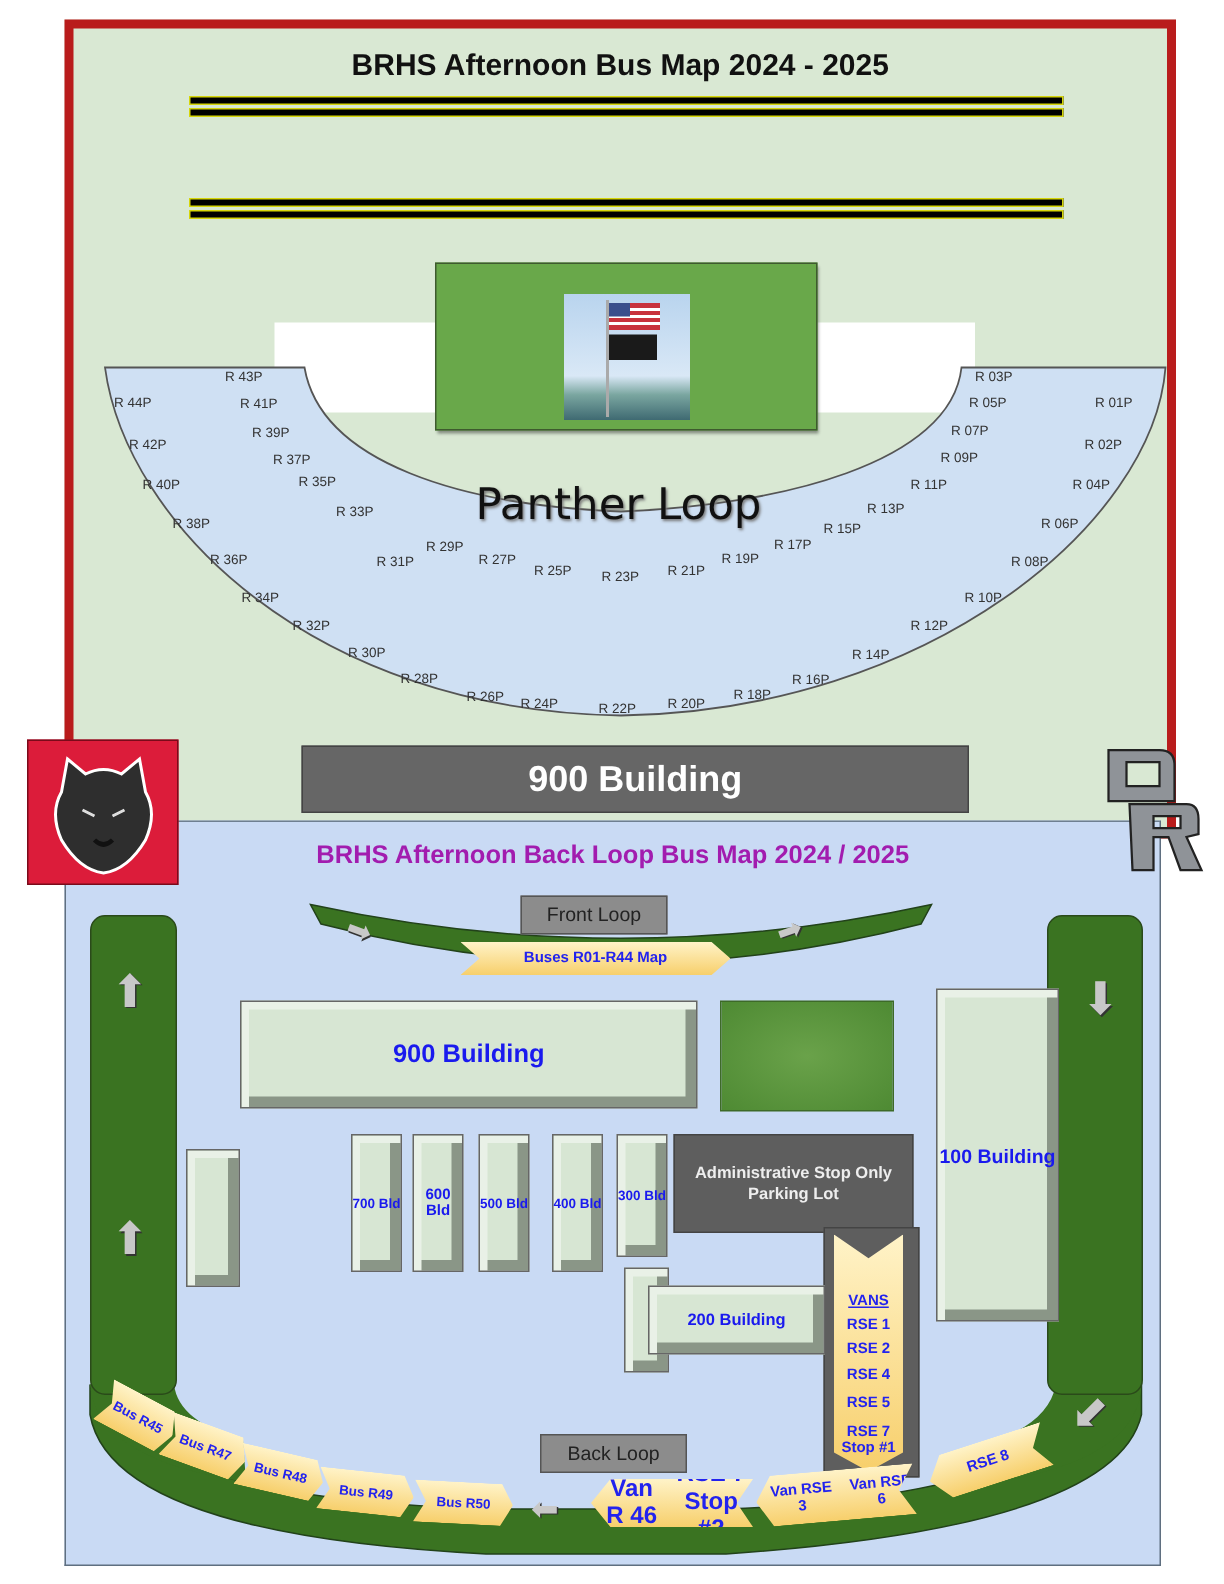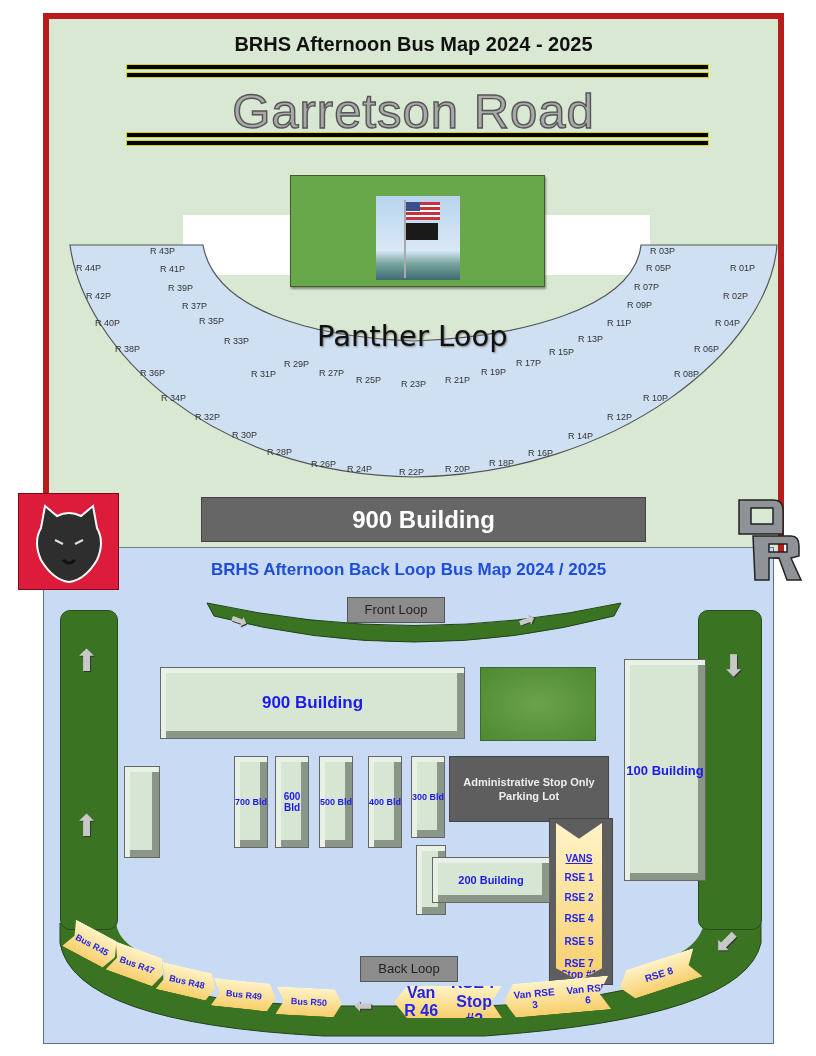--- a/index.html
+++ b/index.html
@@ -9,36 +9,35 @@
   #bottom{left:43px;top:547px;width:729px;height:495px;background:#c9daf4;border:1px solid #5f6f80;border-top:1px solid #6e7f90;}
   .title1{left:0;width:100%;top:14px;text-align:center;font-weight:bold;font-size:20px;color:#111;}
   .roadline{left:77px;width:581px;height:4px;background:#000;border:1px solid #d6d60a;}
   .garretson{left:0;width:100%;top:64px;text-align:center;font-size:49px;color:#a9a9a9;-webkit-text-stroke:1.4px #555;letter-spacing:1px;}
   .flagbox{left:241px;top:156px;width:253px;height:110px;background:#69a84a;border:1px solid #3e5a2e;box-shadow:1px 2px 2px rgba(0,0,0,.4);}
   .flagimg{left:85px;top:20px;width:84px;height:84px;background:linear-gradient(#b9d4ee,#d9e8f6 65%,#7aa6a0 80%,#3f6a72);}
   .whitearea{left:134px;top:196px;width:467px;height:60px;background:#fff;}
   .lbl{position:absolute;font-size:9px;color:#333;white-space:nowrap;}
   .panther{left:268px;top:300px;font-size:29px;color:#111;text-shadow:1px 1px 2px #777;font-family:"DejaVu Sans",sans-serif;}
   .b900top{left:152px;top:478px;width:443px;height:43px;background:#666;border:1px solid #444;color:#fff;font-weight:bold;font-size:24px;text-align:center;line-height:43px;}
-  .title2{left:0;width:100%;top:12px;text-align:center;font-weight:bold;font-size:17px;color:#1d4ed8;}
+  .title2{left:0;width:100%;top:12px;text-align:center;font-weight:bold;font-size:17px;color:#a21caf;}
   .bld{position:absolute;background:#d7e6d3;border:1px solid #666;box-shadow:inset 5px 5px 0 #e9f1e7, inset -7px -7px 0 #8a9687;color:#1a1aee;font-weight:bold;text-align:center;display:flex;align-items:center;justify-content:center;}
   .road{position:absolute;background:#3a7321;border:1px solid #2a4a1a;}
   .grayplate{position:absolute;background:#8c8c8c;border:1px solid #555;color:#222;text-align:center;font-size:13px;}
   .chev{position:absolute;background:linear-gradient(#fff3c8,#f7cf6b);color:#2323ee;font-weight:bold;font-size:10px;text-align:center;display:flex;align-items:center;justify-content:center;line-height:1.15;}
   .logo-panther{left:18px;top:493px;width:99px;height:95px;background:#dc1c3a;border:1px solid #7a0a1a;}
   .logo-br{left:735px;top:494px;width:70px;height:92px;}
 </style>
 </head>
 <body>
 
 <div id="top" class="abs">
   <div class="abs title1">BRHS Afternoon Bus Map 2024 - 2025</div>
   <div class="abs roadline" style="top:45px"></div>
   <div class="abs roadline" style="top:53px"></div>
-  <div class="abs garretson">Garretson Road</div>
   <div class="abs roadline" style="top:113px"></div>
   <div class="abs roadline" style="top:121px"></div>
 
   <div class="abs whitearea"></div>
 
   <svg class="abs" style="left:0;top:0" width="729" height="534">
     <path d="M21,226 L154,226 C165,290 260,318 365,322 C470,318 585,290 592,226 L728,226 C720,330 570,455 365,458 C160,455 35,330 21,226 Z" fill="#cfe0f3" stroke="#555" stroke-width="1.2"></path>
   </svg>
 
   <div class="abs flagbox">
@@ -119,41 +118,42 @@
 
   <div class="abs" style="left:30px;top:95px;font-size:30px;color:#c8c8c8;text-shadow:1px 1px 0 #333">⬆</div>
   <div class="abs" style="left:30px;top:260px;font-size:30px;color:#c8c8c8;text-shadow:1px 1px 0 #333">⬆</div>
   <div class="abs" style="left:677px;top:100px;font-size:30px;color:#c8c8c8;text-shadow:1px 1px 0 #333">⬇</div>
   <div class="abs" style="left:670px;top:375px;font-size:30px;color:#c8c8c8;text-shadow:1px 1px 0 #333">⬋</div>
   <div class="abs" style="left:187px;top:60px;font-size:20px;color:#c8c8c8;text-shadow:1px 1px 0 #333;transform:rotate(20deg)">➡</div>
   <div class="abs" style="left:474px;top:60px;font-size:20px;color:#c8c8c8;text-shadow:1px 1px 0 #333;transform:rotate(-20deg)">➡</div>
   <div class="abs" style="left:310px;top:445px;font-size:22px;color:#c8c8c8;text-shadow:1px 1px 0 #333">⬅</div>
 
   <div class="grayplate" style="left:303px;top:49px;width:96px;height:24px;line-height:24px">Front Loop</div>
+  <div class="chev" style="left:263px;top:80px;width:180px;height:22px;clip-path:polygon(0 0,93% 0,100% 50%,93% 100%,0 100%,7% 50%)">Buses R01-R44 Map</div>
 
   <div class="bld" style="left:116px;top:119px;width:303px;height:70px;font-size:17px">900 Building</div>
   <div class="abs" style="left:436px;top:119px;width:114px;height:72px;background:radial-gradient(#6aa24a,#4e8a33);border:1px solid #3d6a28"></div>
   <div class="bld" style="left:580px;top:111px;width:80px;height:220px;font-size:13px">100 Building</div>
 
   <div class="bld" style="left:80px;top:218px;width:34px;height:90px"></div>
 
   <div class="bld" style="left:190px;top:208px;width:32px;height:90px;font-size:9px">700 Bld</div>
   <div class="bld" style="left:231px;top:208px;width:32px;height:90px;font-size:10px">600 Bld</div>
   <div class="bld" style="left:275px;top:208px;width:32px;height:90px;font-size:9px">500 Bld</div>
   <div class="bld" style="left:324px;top:208px;width:32px;height:90px;font-size:9px">400 Bld</div>
   <div class="bld" style="left:367px;top:208px;width:32px;height:80px;font-size:9px">300 Bld</div>
 
   <div class="abs" style="left:405px;top:208px;width:158px;height:64px;background:#5e5e5e;border:1px solid #444;color:#eee;font-weight:bold;font-size:11px;text-align:center;display:flex;align-items:center;justify-content:center;line-height:1.3">Administrative Stop Only Parking Lot</div>
   <div class="abs" style="left:505px;top:270px;width:62px;height:165px;background:#5e5e5e;border:1px solid #444"></div>
 
   <div class="bld" style="left:372px;top:297px;width:28px;height:68px"></div>
   <div class="bld" style="left:388px;top:309px;width:116px;height:44px;font-size:11px">200 Building</div>
 
 
-  <div class="chev" style="left:512px;top:275px;width:46px;height:158px;flex-direction:column;justify-content:space-between;padding-top:30px;box-sizing:border-box;clip-path:polygon(0 0,50% 10%,100% 0,100% 92%,50% 100%,0 92%)">
+  <div class="chev" style="left:512px;top:275px;width:46px;height:158px;flex-direction:column;justify-content:center;padding-top:30px;box-sizing:border-box;clip-path:polygon(0 0,50% 10%,100% 0,100% 92%,50% 100%,0 92%)">
     <span style="text-decoration:underline;margin-bottom:4px">VANS</span>
     <span style="margin-bottom:5px">RSE 1</span>
     <span style="margin-bottom:5px">RSE 2</span>
     <span style="margin-bottom:8px">RSE 4</span>
     <span style="margin-bottom:7px">RSE 5</span>
     <span style="width:40px">RSE 7 Stop #1</span>
   </div>
 
   <div class="grayplate" style="left:316px;top:408px;width:96px;height:24px;line-height:24px">Back Loop</div>
 

